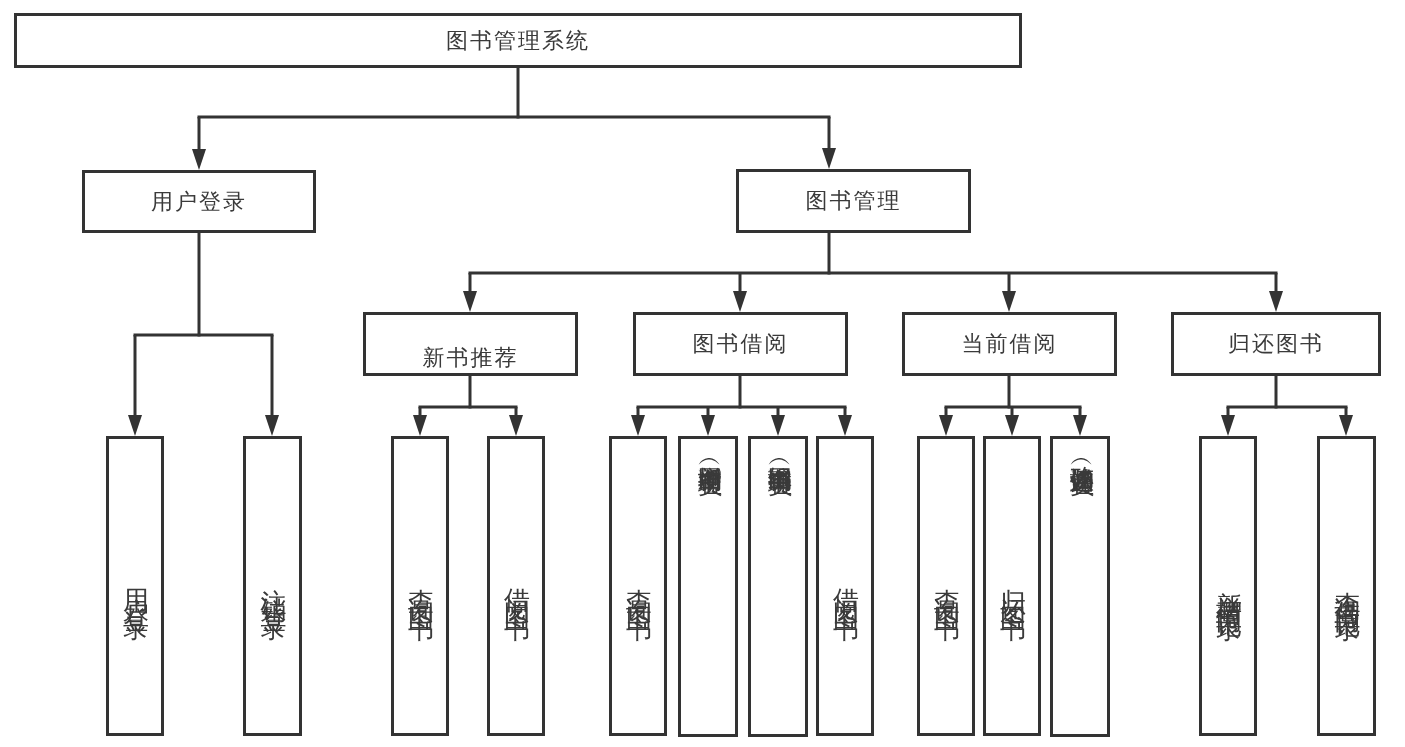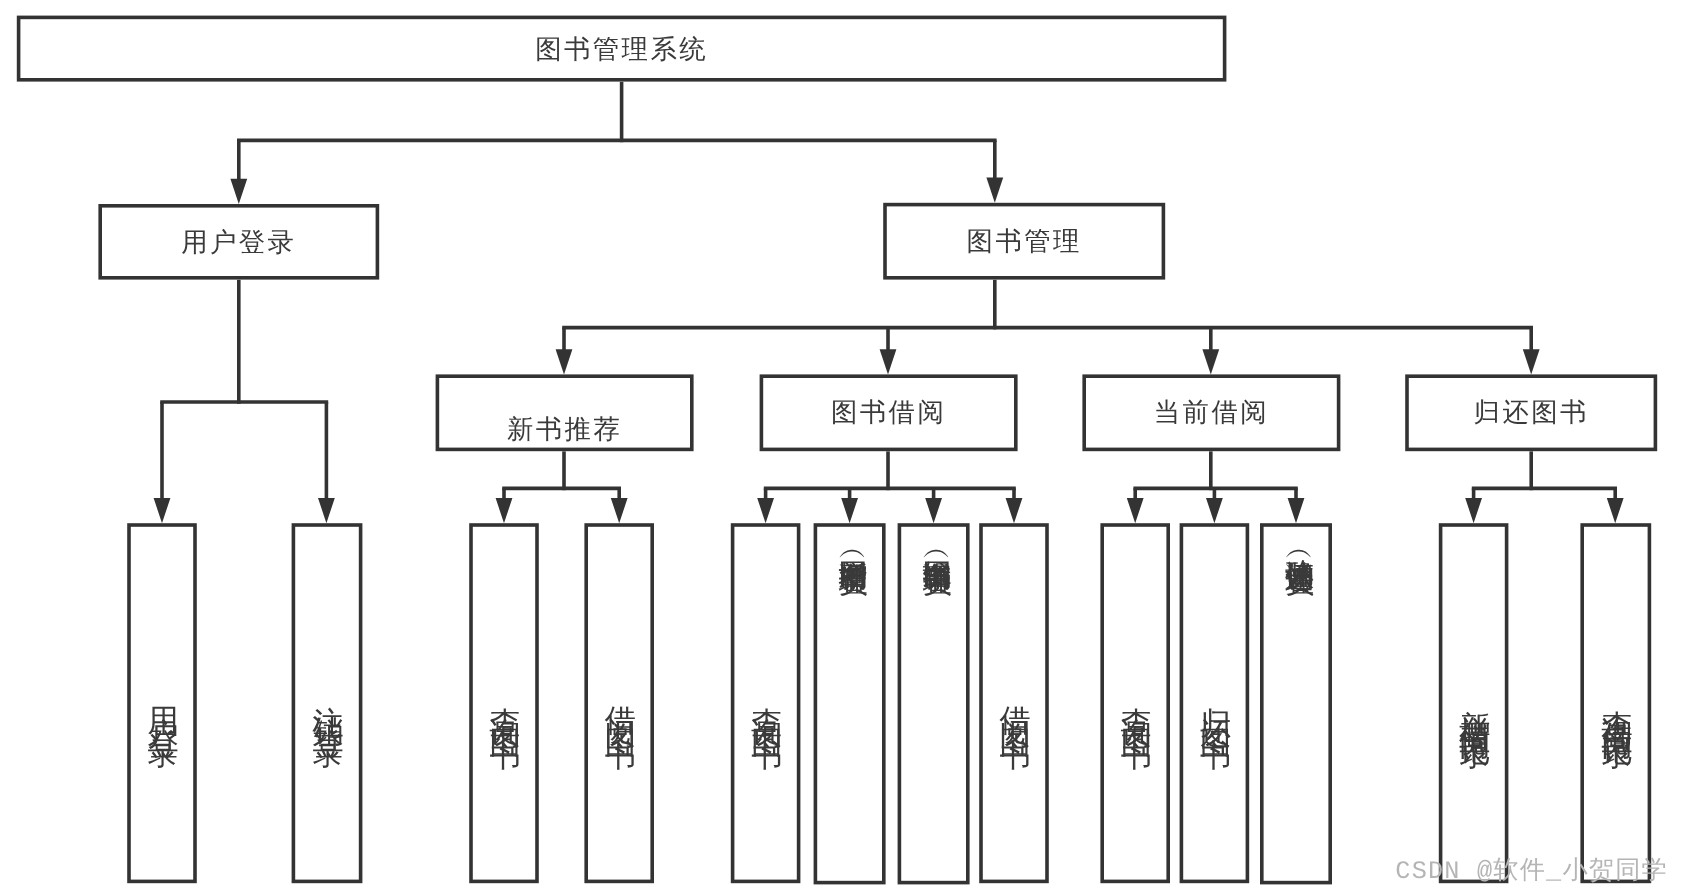--- a/index.html
+++ b/index.html
@@ -199,15 +199,14 @@
   <div class="node v-node v-long lf-11">
     <span>确认归还（管理员）</span>
   </div>
   <div class="node v-node v-mid lf-12">
     <span>新增借阅记录</span>
   </div>
   <div class="node v-node v-mid lf-13">
     <span>查询借阅记录</span>
   </div>
 
-  <div class="watermark">CSDN @软件_小贺同学</div>
 
 </div>
 
 </body></html>

